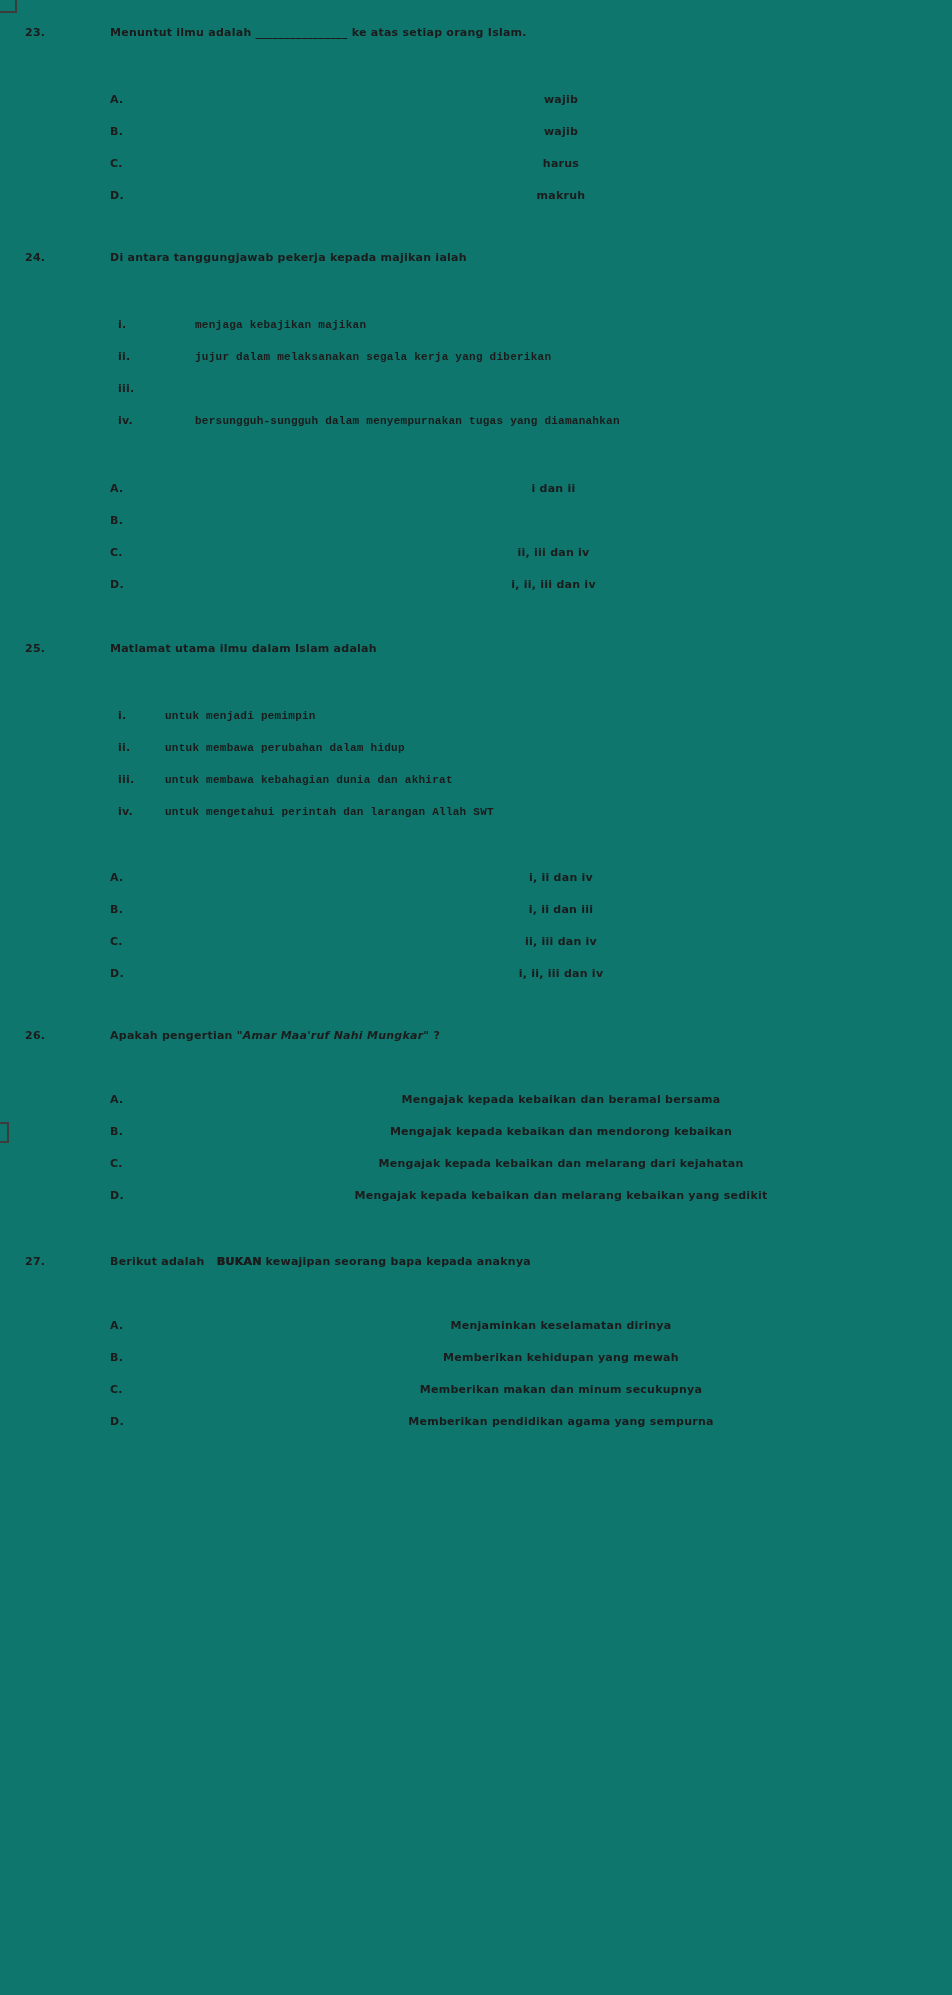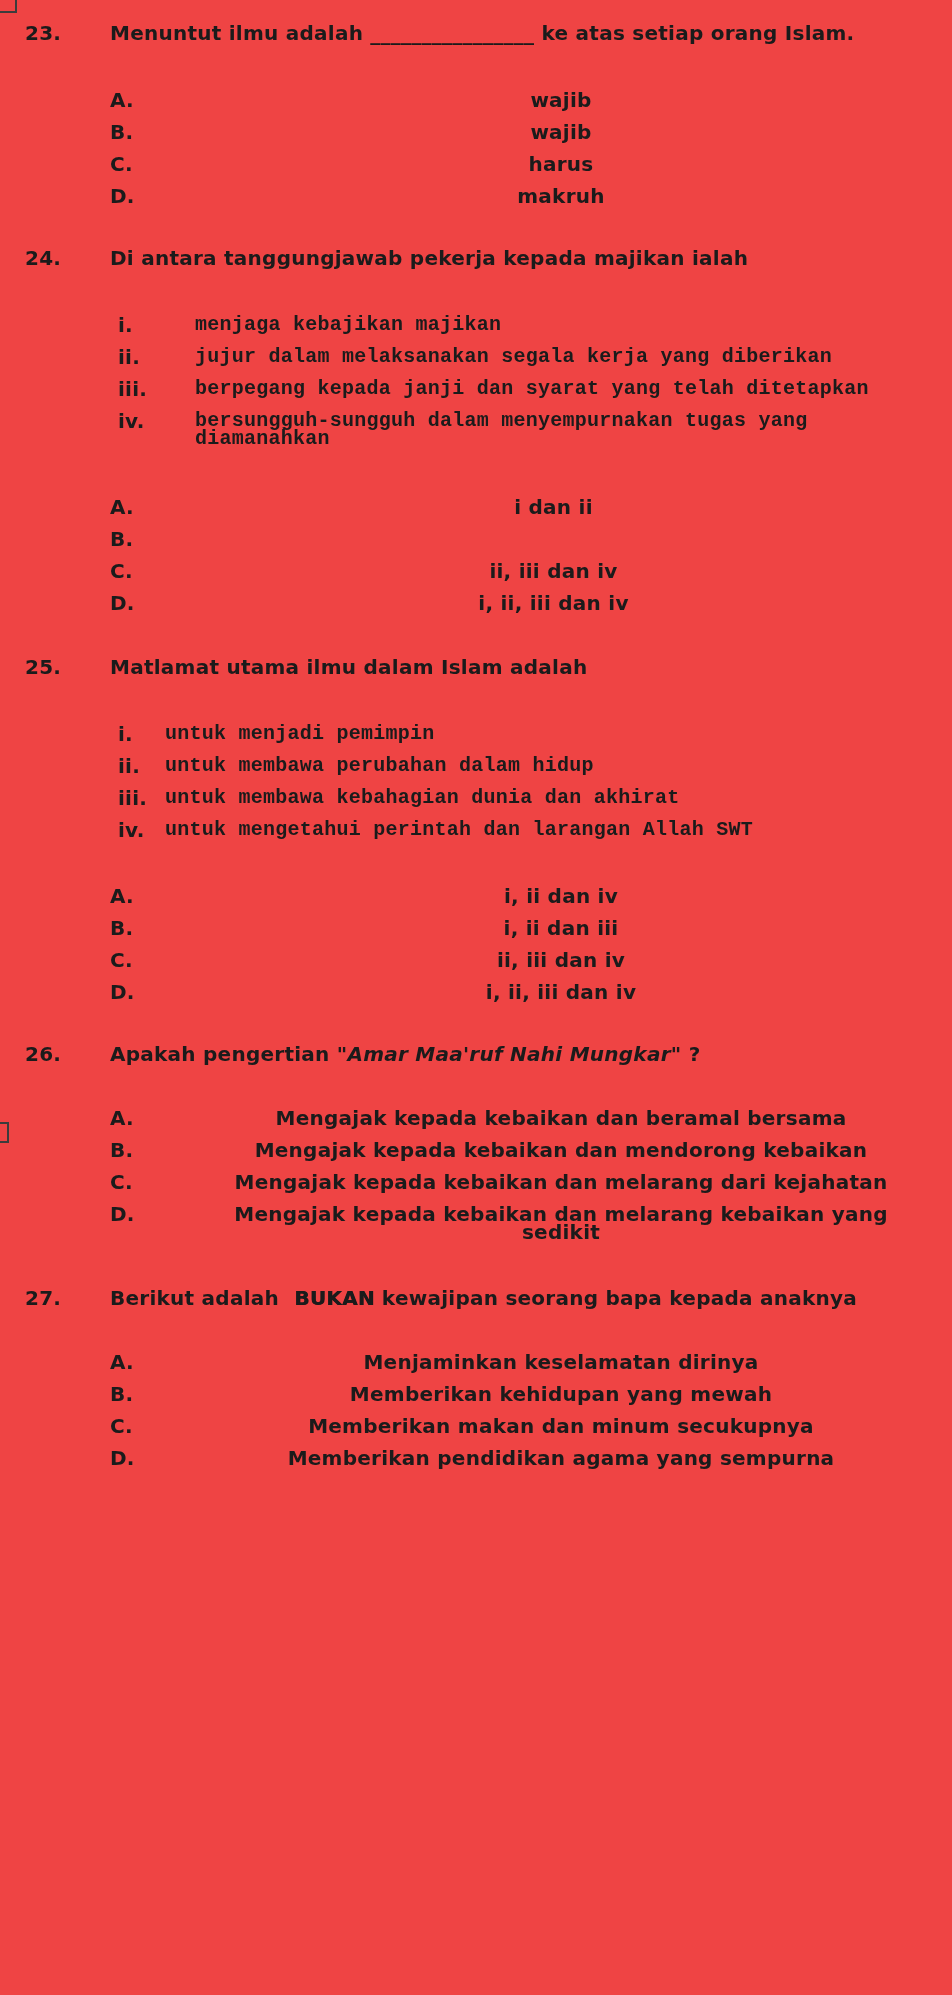--- a/index.html
+++ b/index.html
@@ -7,24 +7,24 @@
   body {
     width: 952px;
     font-family: "DejaVu Sans", "Liberation Sans", sans-serif;
     font-weight: bold;
     color: #1b1b1b;
   }
   .page {
     position: relative;
     width: 952px;
     min-height: 1995px;
-    background: #ef4444;
+    background: #0f766e;
     padding-top: 24px;
     overflow: hidden;
-    font-size: 20px;
+    font-size: 11px;
     line-height: 18px;
     letter-spacing: 0.25px;
   }
   
   .corner-mark {
     position: absolute;
     top: 0; left: 0;
     width: 17px; height: 13px;
     border-right: 2px solid #3c3c3c;
     border-bottom: 2px solid #3c3c3c;
@@ -110,21 +110,20 @@
       <div class="row line">
         <span class="roml">i.</span>
         <span class="romt">menjaga kebajikan majikan</span>
       </div>
       <div class="row line">
         <span class="roml">ii.</span>
         <span class="romt">jujur dalam melaksanakan segala kerja yang diberikan</span>
       </div>
       <div class="row line">
         <span class="roml">iii.</span>
-        <span class="romt">berpegang kepada janji dan syarat yang telah ditetapkan</span>
       </div>
       <div class="row line">
         <span class="roml">iv.</span>
         <span class="romt">bersungguh-sungguh dalam menyempurnakan tugas yang diamanahkan</span>
       </div>
     </div>
     <div class="mt-50 opts-narrow">
       <div class="row line">
         <span class="optl">A.</span>
         <span class="optt">i dan ii</span>

